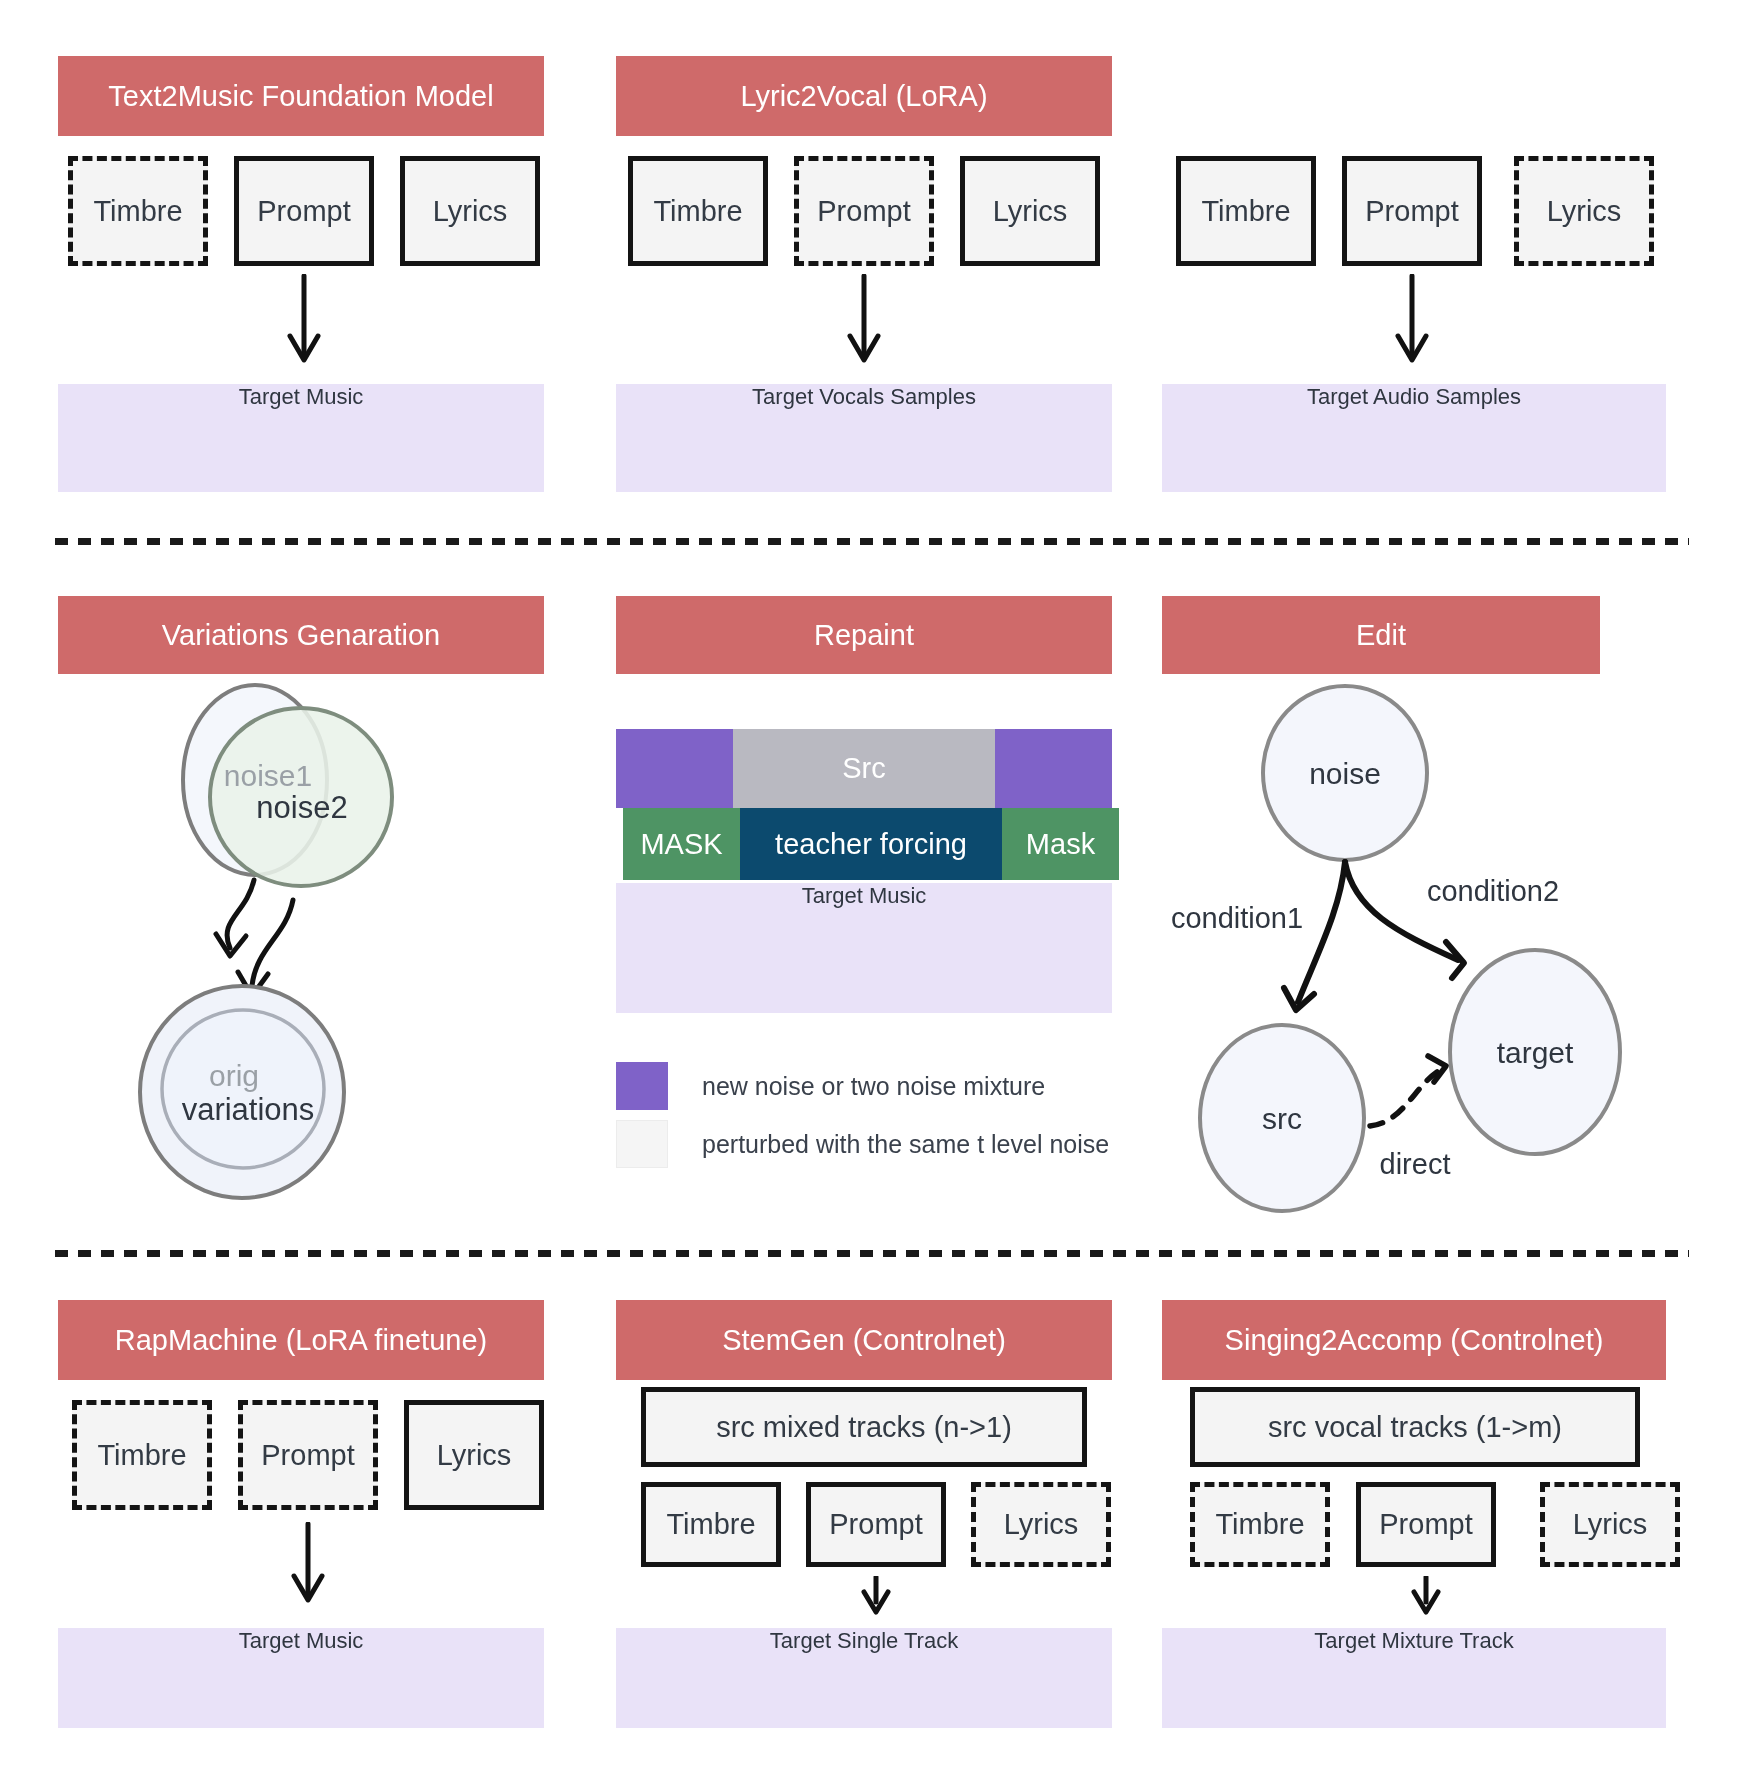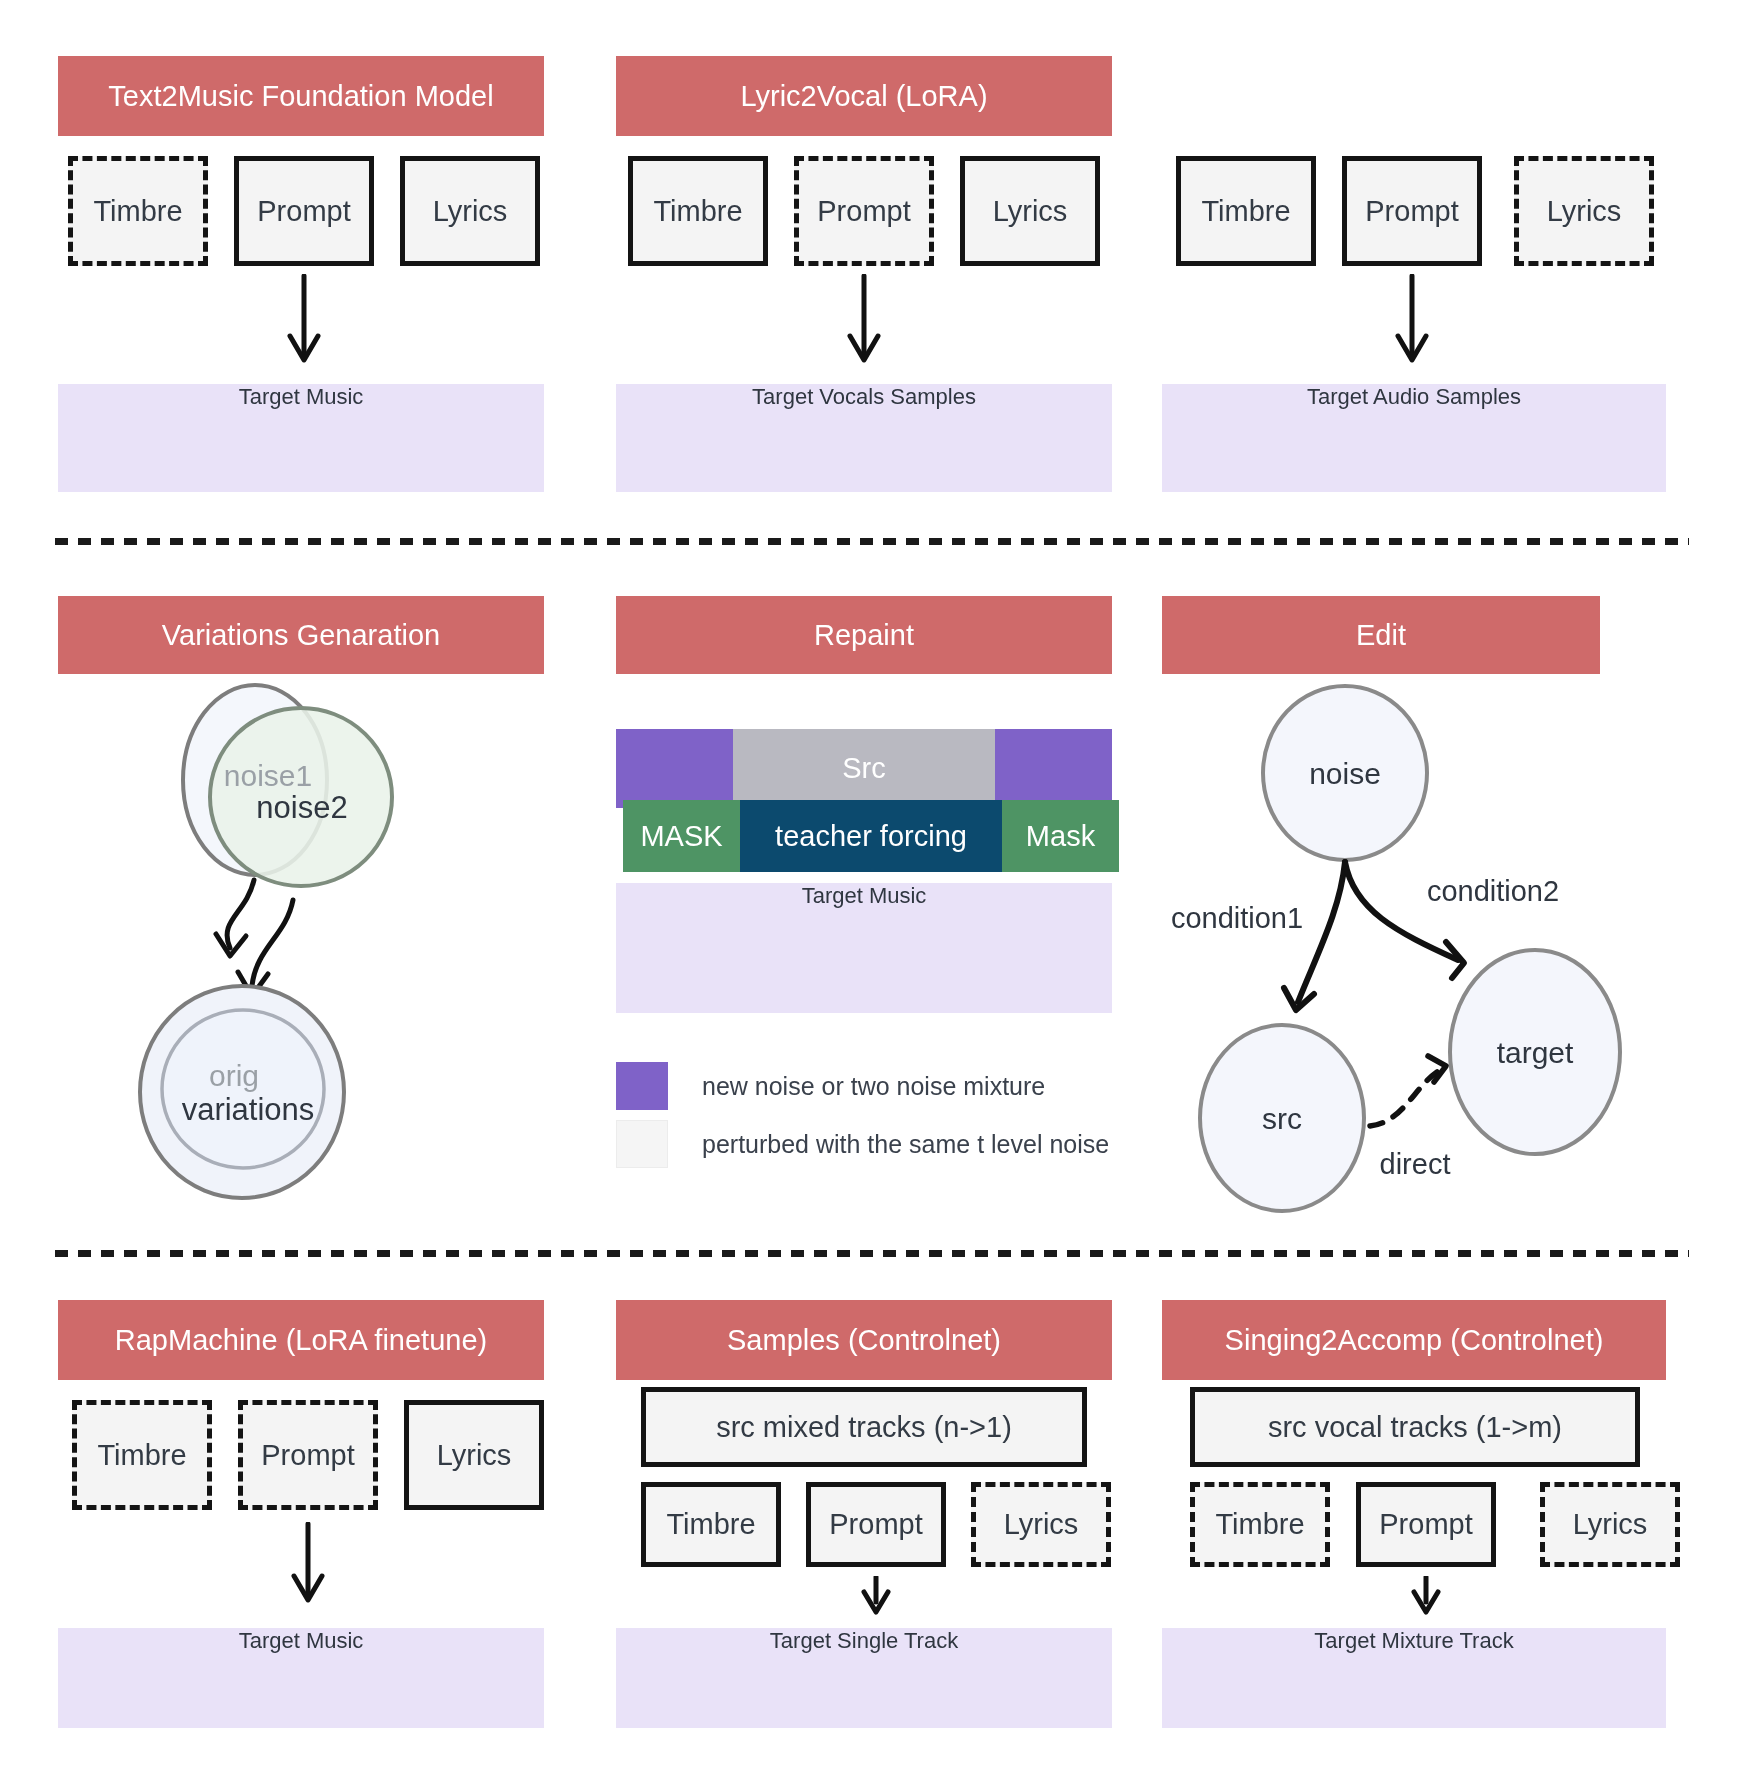--- a/index.html
+++ b/index.html
@@ -128,21 +128,21 @@
   <div class="panel" style="left:616px;top:588px;width:496px;height:662px;">
     <div class="hdr" style="height:78px;">Repaint</div>
 
     <div class="rp-row" style="top:141px;height:79px;">
       <div class="rp-cell" style="width:117px;background:#7f62c8;"></div>
       <div class="rp-cell" style="width:262px;background:#b9b9c1;">
           <span>Src</span>
         </div>
       <div class="rp-cell" style="width:117px;background:#7f62c8;"></div>
     </div>
-    <div class="rp-row" style="top:212px;height:72px;padding-left:7px;">
+    <div class="rp-row" style="top:220px;height:72px;padding-left:7px;">
       <div class="rp-cell" style="width:117px;background:#4e9464;">
           <span>MASK</span>
         </div>
       <div class="rp-cell" style="width:262px;background:#0c4a6e;">
           <span>teacher forcing</span>
         </div>
       <div class="rp-cell" style="width:117px;background:#4e9464;">
           <span>Mask</span>
         </div>
     </div>
@@ -203,21 +203,21 @@
     <svg class="varrow" style="left:230px;top:230px;" width="40" height="100">
       <line x1="20" y1="2" x2="20" y2="76" stroke="#111" stroke-width="5" stroke-linecap="round"></line>
       <polyline points="6,54 20,78 34,54" fill="none" stroke="#111" stroke-width="5" stroke-linecap="round" stroke-linejoin="round"></polyline>
     </svg>
     <div class="target" style="top:336px;height:100px;">
         <span>Target Music</span>
       </div>
   </div>
 
   <div class="panel" style="left:616px;top:1292px;width:496px;height:436px;">
-    <div class="hdr">Samples (Controlnet)</div>
+    <div class="hdr">StemGen (Controlnet)</div>
     <div class="srcbox" style="left:25px;top:95px;width:446px;">
         <span>src mixed tracks (n-&gt;1)</span>
       </div>
     <div class="ibox solid" style="left:25px;top:190px;height:85px;">
         <span>Timbre</span>
       </div>
     <div class="ibox solid" style="left:190px;top:190px;height:85px;">
         <span>Prompt</span>
       </div>
     <div class="ibox dashed" style="left:355px;top:190px;height:85px;">

